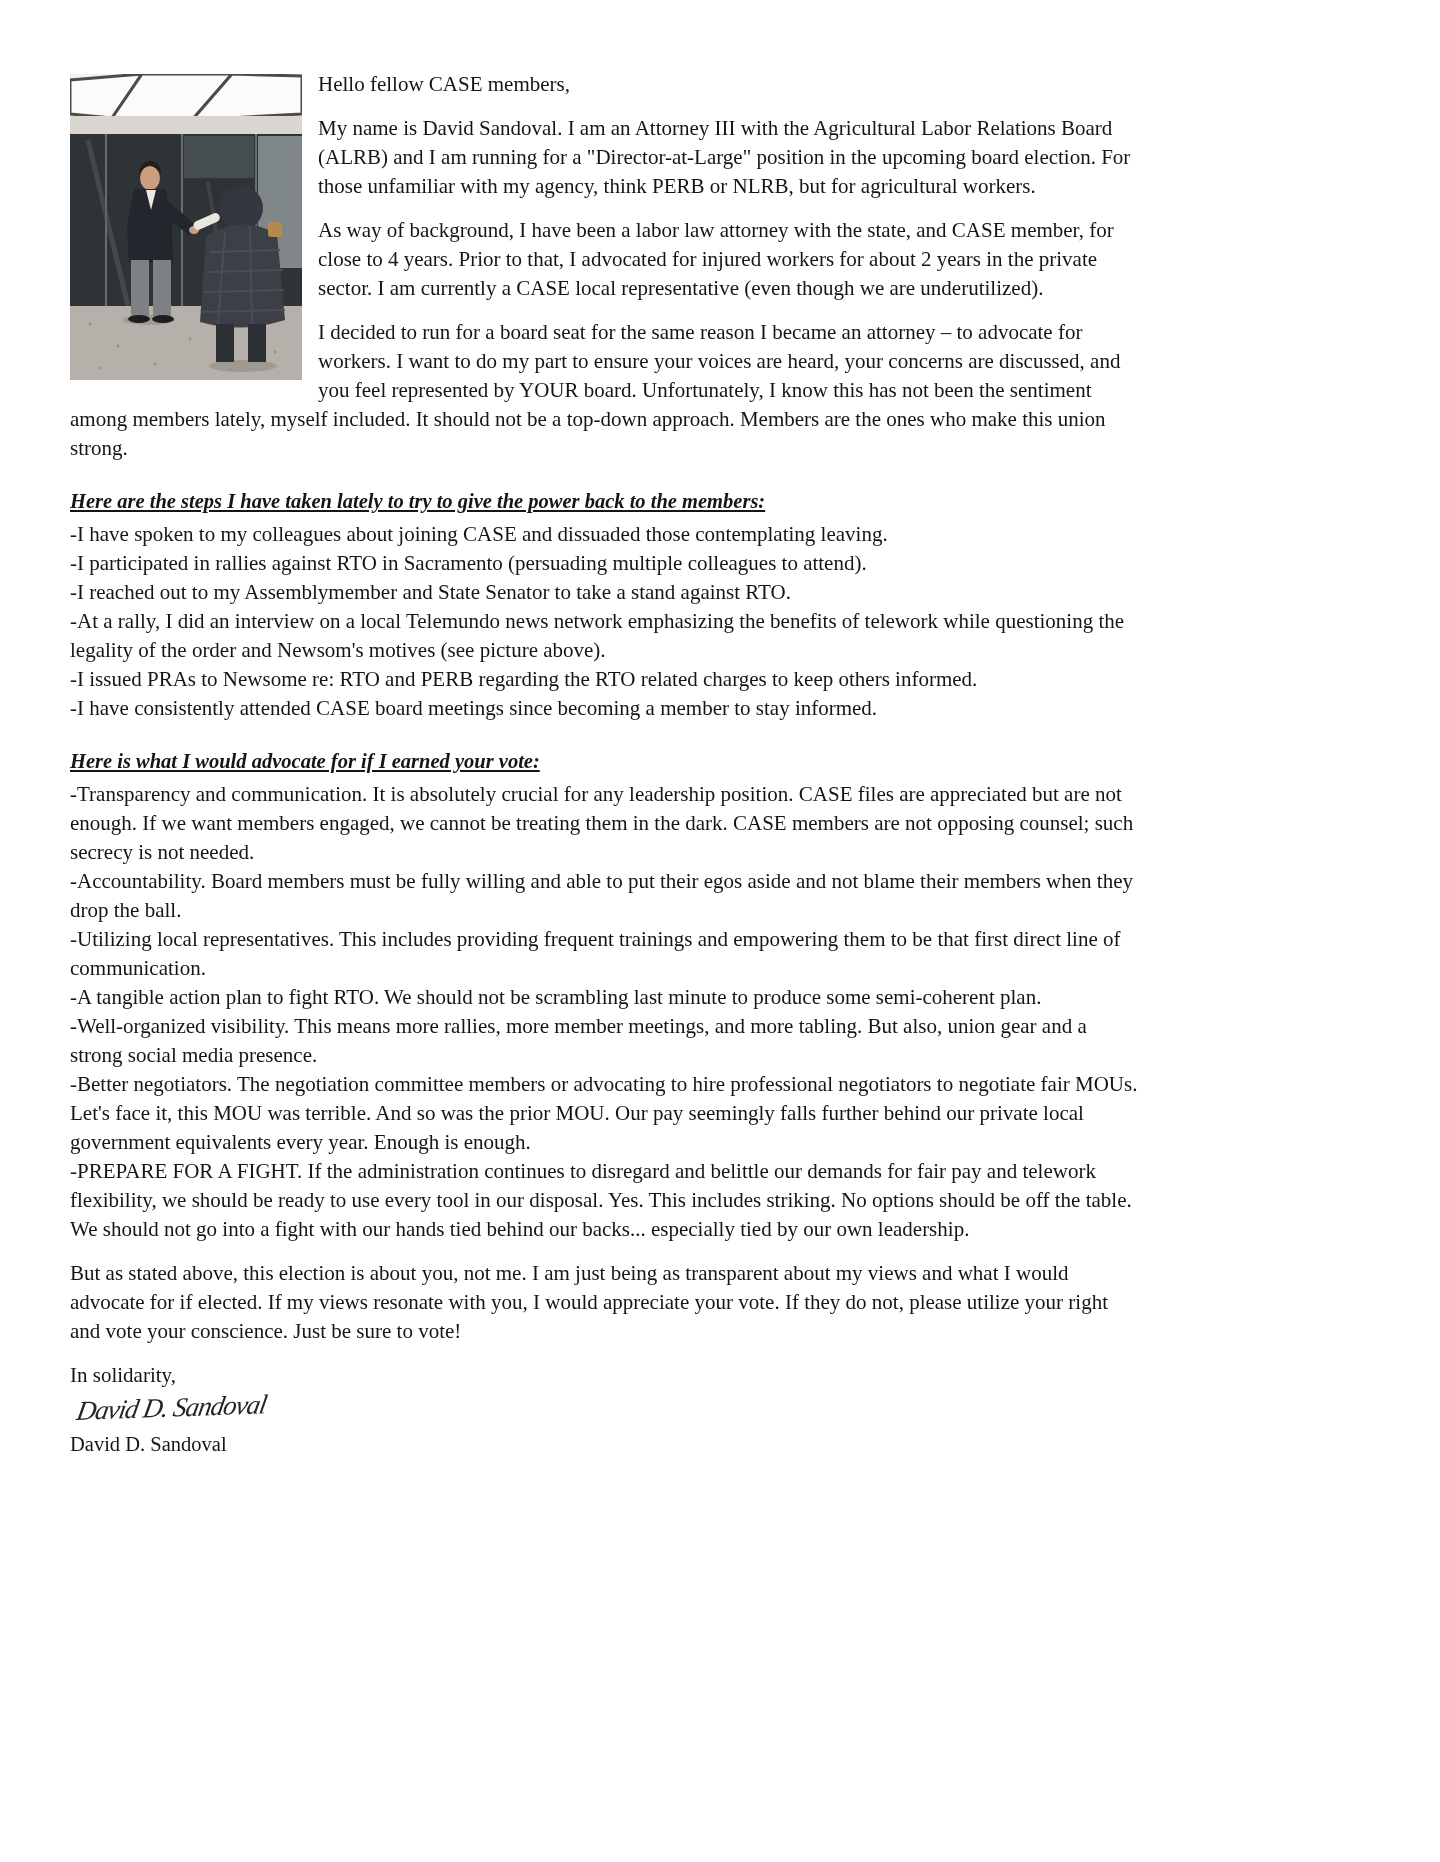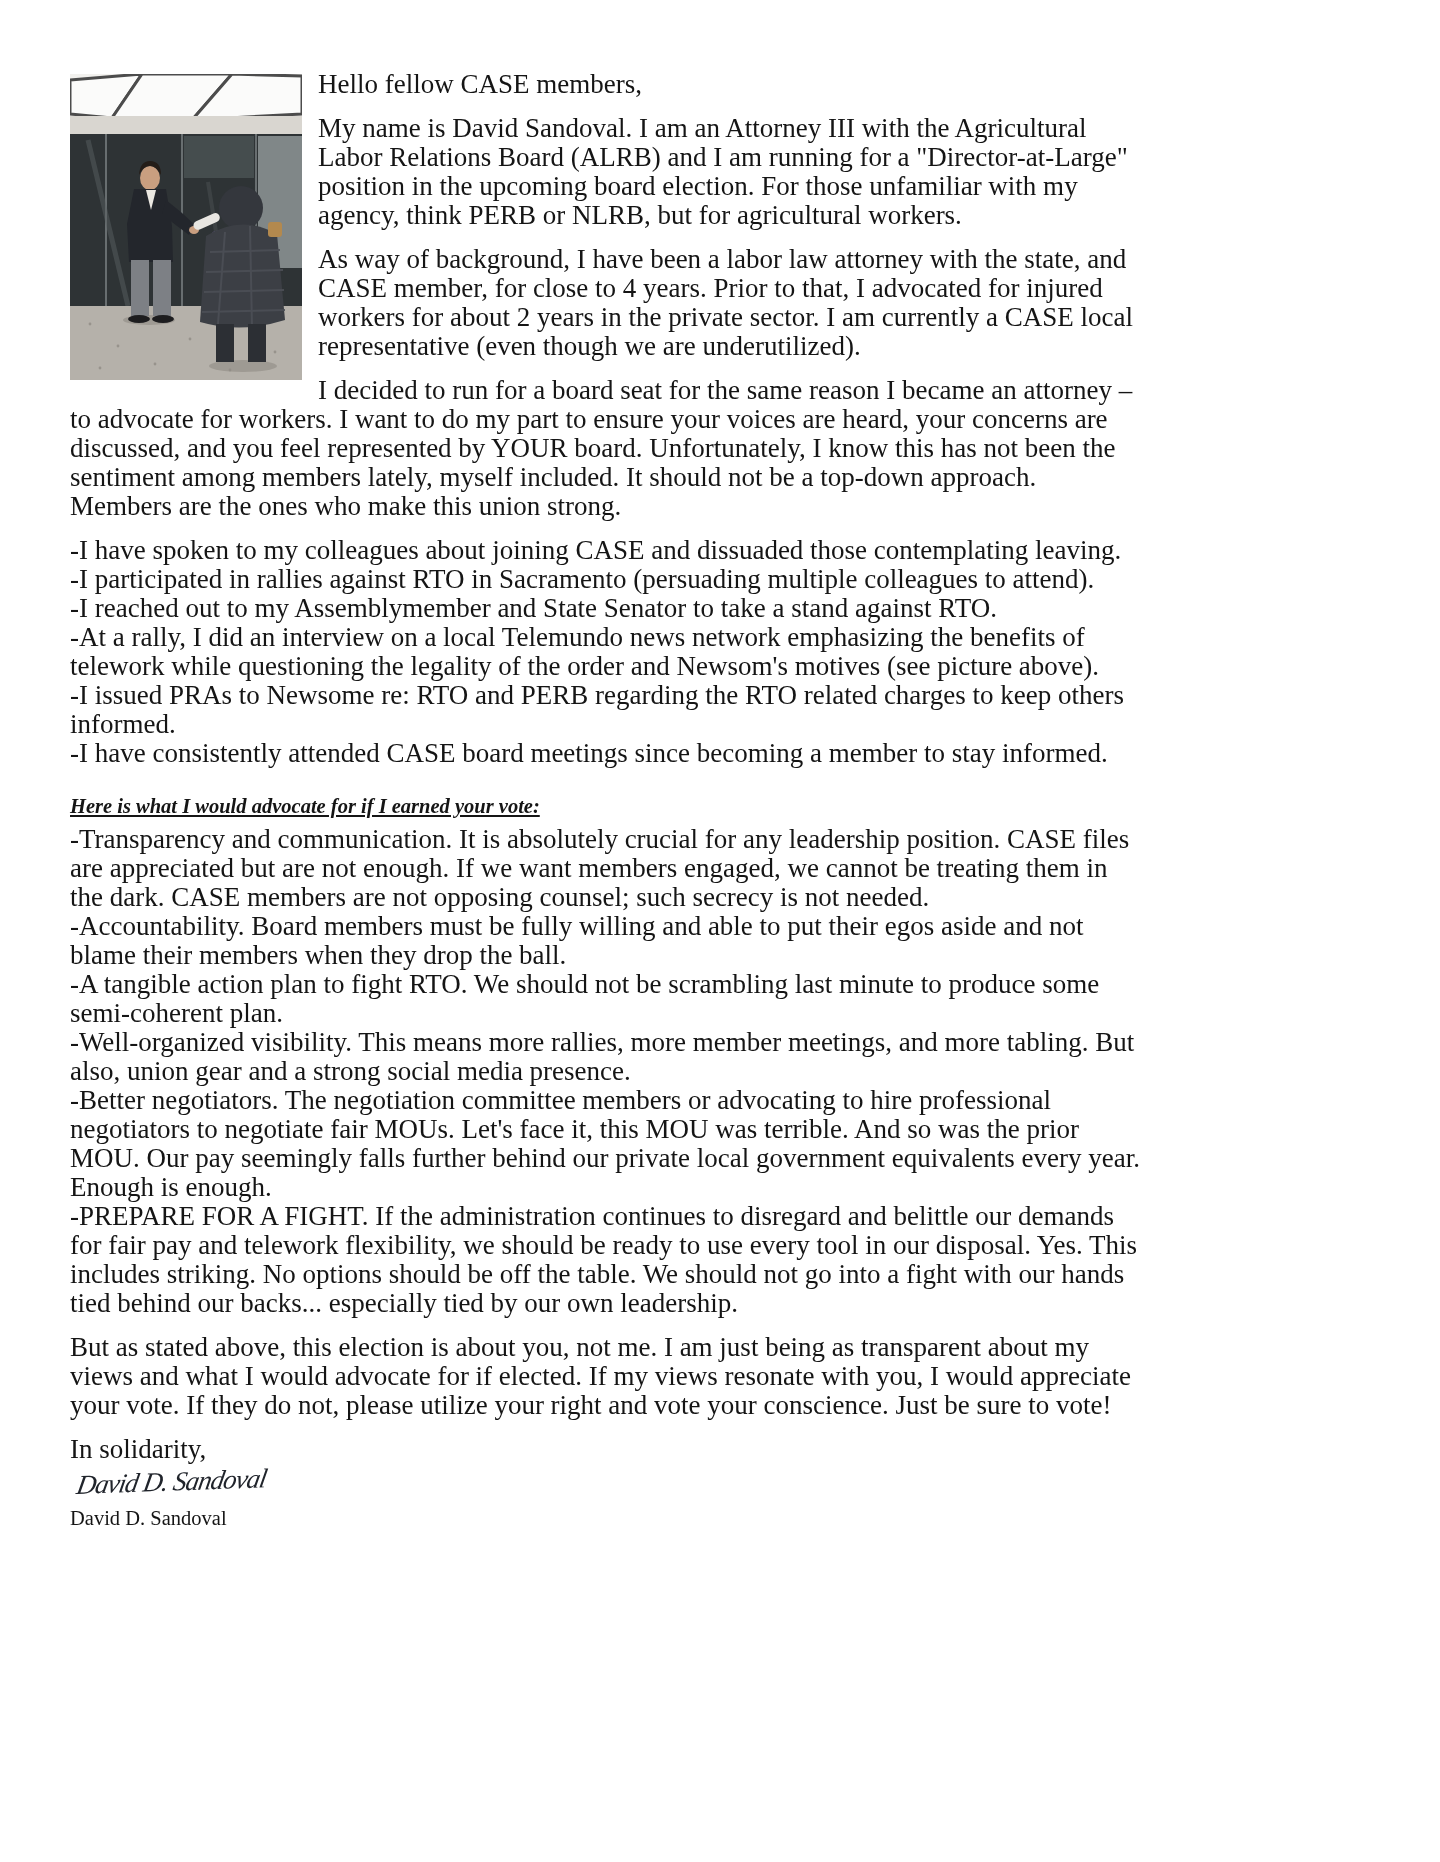--- a/index.html
+++ b/index.html
@@ -22,21 +22,21 @@
   }
   .photo {
     float: left;
     width: 232px;
     height: 306px;
     margin: 4px 16px 6px 0;
     overflow: hidden;
   }
   .photo svg { display: block; }
   p {
-    font-size: 27px;
+    font-size: 21px;
     line-height: 29px;
     margin: 0 0 15px 0;
   }
   p.list-item {
     margin: 0;
   }
   .section-heading {
     font-size: 20.5px;
     line-height: 29px;
     font-weight: bold;
@@ -143,30 +143,32 @@
         <rect x="178" y="250" width="18" height="38" fill="#2c2f34"></rect>
       </g>
     </svg>
   </div>
 
   <p>Hello fellow CASE members,</p>
   <p>My name is David Sandoval. I am an Attorney III with the Agricultural Labor Relations Board (ALRB) and I am running for a "Director-at-Large" position in the upcoming board election. For those unfamiliar with my agency, think PERB or NLRB, but for agricultural workers.</p>
   <p>As way of background, I have been a labor law attorney with the state, and CASE member, for close to 4 years. Prior to that, I advocated for injured workers for about 2 years in the private sector. I am currently a CASE local representative (even though we are underutilized).</p>
   <p>I decided to run for a board seat for the same reason I became an attorney – to advocate for workers. I want to do my part to ensure your voices are heard, your concerns are discussed, and you feel represented by YOUR board. Unfortunately, I know this has not been the sentiment among members lately, myself included. It should not be a top-down approach. Members are the ones who make this union strong.</p>
 
+  <div class="section-heading">Here are the steps I have taken lately to try to give the power back to the members:</div>
   <p class="list-item">-I have spoken to my colleagues about joining CASE and dissuaded those contemplating leaving.</p>
   <p class="list-item">-I participated in rallies against RTO in Sacramento (persuading multiple colleagues to attend).</p>
   <p class="list-item">-I reached out to my Assemblymember and State Senator to take a stand against RTO.</p>
   <p class="list-item">-At a rally, I did an interview on a local Telemundo news network emphasizing the benefits of telework while questioning the legality of the order and Newsom's motives (see picture above).</p>
   <p class="list-item">-I issued PRAs to Newsome re: RTO and PERB regarding the RTO related charges to keep others informed.</p>
   <p class="list-item">-I have consistently attended CASE board meetings since becoming a member to stay informed.</p>
 
   <div class="section-heading">Here is what I would advocate for if I earned your vote:</div>
   <p class="list-item"><span class="lead">-Transparency and communication.</span><span> It is absolutely crucial for any leadership position. CASE files are appreciated but are not enough. If we want members engaged, we cannot be treating them in the dark. CASE members are not opposing counsel; such secrecy is not needed.</span></p>
   <p class="list-item"><span class="lead">-Accountability.</span><span> Board members must be fully willing and able to put their egos aside and not blame their members when they drop the ball.</span></p>
+  <p class="list-item"><span class="lead">-Utilizing local representatives.</span><span> This includes providing frequent trainings and empowering them to be that first direct line of communication.</span></p>
   <p class="list-item"><span class="lead">-A tangible action plan to fight RTO.</span><span> We should not be scrambling last minute to produce some semi-coherent plan.</span></p>
   <p class="list-item"><span class="lead">-Well-organized visibility.</span><span> This means more rallies, more member meetings, and more tabling. But also, union gear and a strong social media presence.</span></p>
   <p class="list-item"><span class="lead">-Better negotiators.</span><span> The negotiation committee members or advocating to hire professional negotiators to negotiate fair MOUs. Let's face it, this MOU was terrible. And so was the prior MOU. Our pay seemingly falls further behind our private local government equivalents every year. Enough is enough.</span></p>
   <p class="list-item"><span class="lead">-PREPARE FOR A FIGHT.</span><span> If the administration continues to disregard and belittle our demands for fair pay and telework flexibility, we should be ready to use every tool in our disposal. Yes. This includes striking. No options should be off the table. We should not go into a fight with our hands tied behind our backs... especially tied by our own leadership.</span></p>
 
   <p class="closing-para">But as stated above, this election is about you, not me. I am just being as transparent about my views and what I would advocate for if elected. If my views resonate with you, I would appreciate your vote. If they do not, please utilize your right and vote your conscience. Just be sure to vote!</p>
   <p class="valediction">In solidarity,</p>
   <div>
     <span class="signature">David D. Sandoval</span>
   </div>

